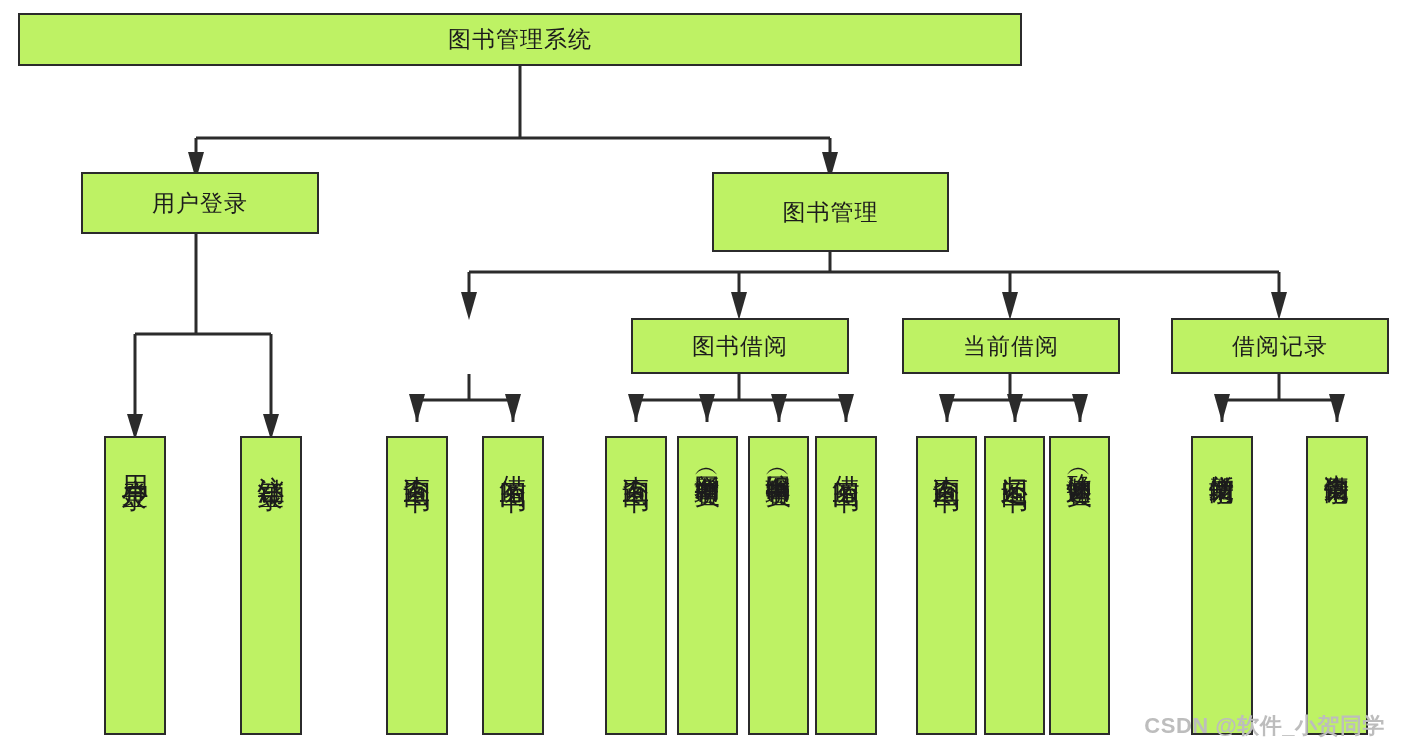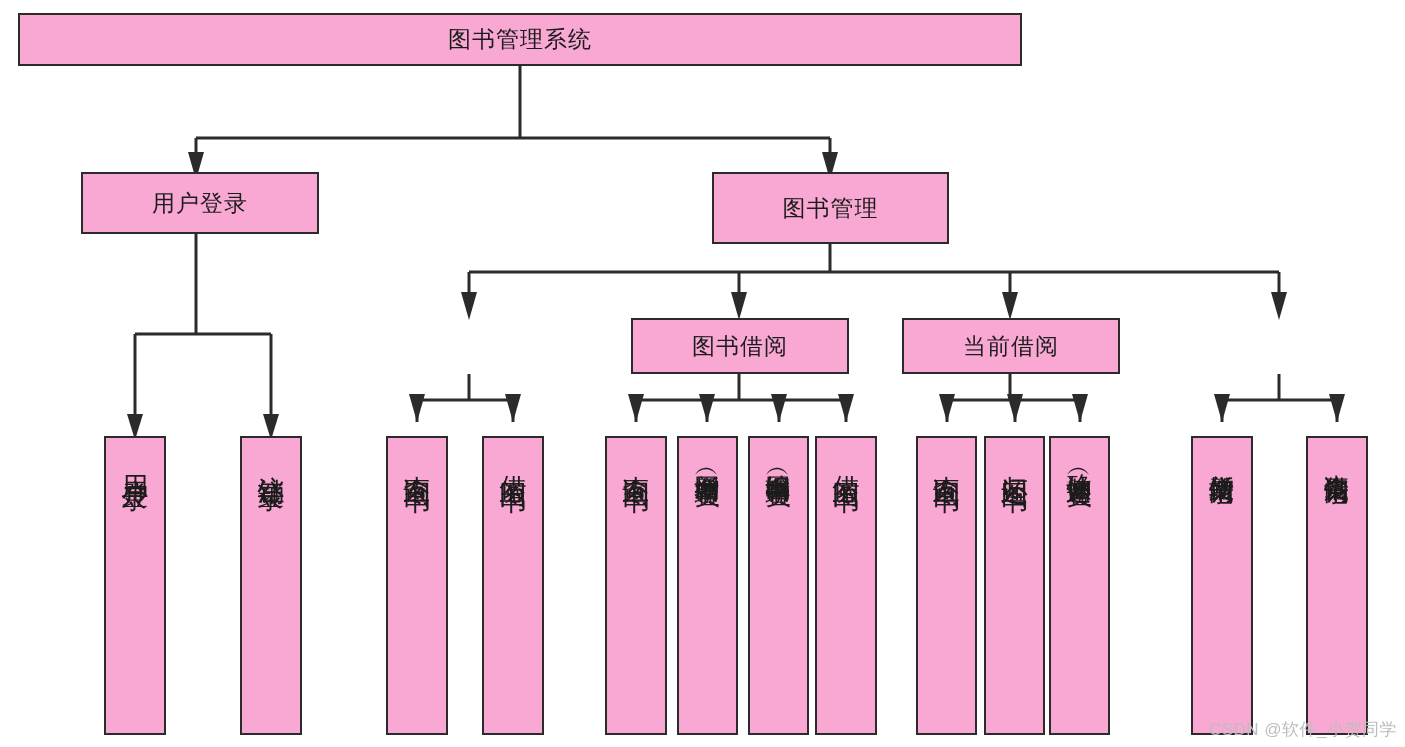--- a/index.html
+++ b/index.html
@@ -23,21 +23,21 @@
     left: 0;
     top: 0;
     width: 1405px;
     height: 747px;
     pointer-events: none;
   }
   .node {
     position: absolute;
     box-sizing: border-box;
     border: 2.5px solid #2b2b2b;
-    background: #f9a8d4;
+    background: #bef264;
     display: flex;
     align-items: center;
     justify-content: center;
     color: #1c1c1c;
   }
   .node.h {
     font-size: 23px;
     letter-spacing: 1px;
   }
   .node.v {
@@ -51,26 +51,27 @@
     line-height: 1.12;
     letter-spacing: 3.5px;
     white-space: nowrap;
   }
   .node.v.tight .vlabel {
     font-size: 25px;
     letter-spacing: 1.5px;
   }
   .watermark {
     position: absolute;
-    right: 8px;
+    right: 20px;
     bottom: 6px;
-    font-size: 17px;
+    font-size: 22px;
     color: #bdbdbd;
     white-space: nowrap;
     letter-spacing: 0.5px;
+    font-weight: bold;
   }
 </style>
 </head>
 <body>
 
 <div id="canvas">
 
   <svg id="edges" viewBox="0 0 1405 747">
     <g stroke="#2b2b2b" stroke-width="3" fill="none">
 
@@ -144,30 +145,33 @@
     </g>
   </svg>
 
   <div class="node h" style="left:18px; top:13px; width:1004px; height:53px;">
     <span>图书管理系统</span>
   </div>
 
   <div class="node h" style="left:81px; top:172px; width:238px; height:62px;">
     <span>用户登录</span>
   </div>
-  <div class="node h" style="left:712px; top:172px; width:237px; height:72px;">
+  <div class="node h" style="left:712px; top:172px; width:237px; height:80px;">
     <span>图书管理</span>
   </div>
 
   <div class="node h" style="left:631px; top:318px; width:218px; height:56px;font-family:Liberation Serif, serif;">
     <span>图书借阅</span>
   </div>
   <div class="node h" style="left:902px; top:318px; width:218px; height:56px;text-align:right;">
     <span>当前借阅</span>
   </div>
+  <div class="node h" style="left:1171px; top:318px; width:218px; height:56px;">
+    <span>借阅记录</span>
+  </div>
 
   <div class="node v" style="left:104px; top:436px; width:62px; height:299px;">
     <span class="vlabel">用户登录</span>
   </div>
   <div class="node v" style="left:240px; top:436px; width:62px; height:299px;">
     <span class="vlabel">注销登录</span>
   </div>
 
   <div class="node v" style="left:386px; top:436px; width:62px; height:299px;">
     <span class="vlabel">查询图书</span>

